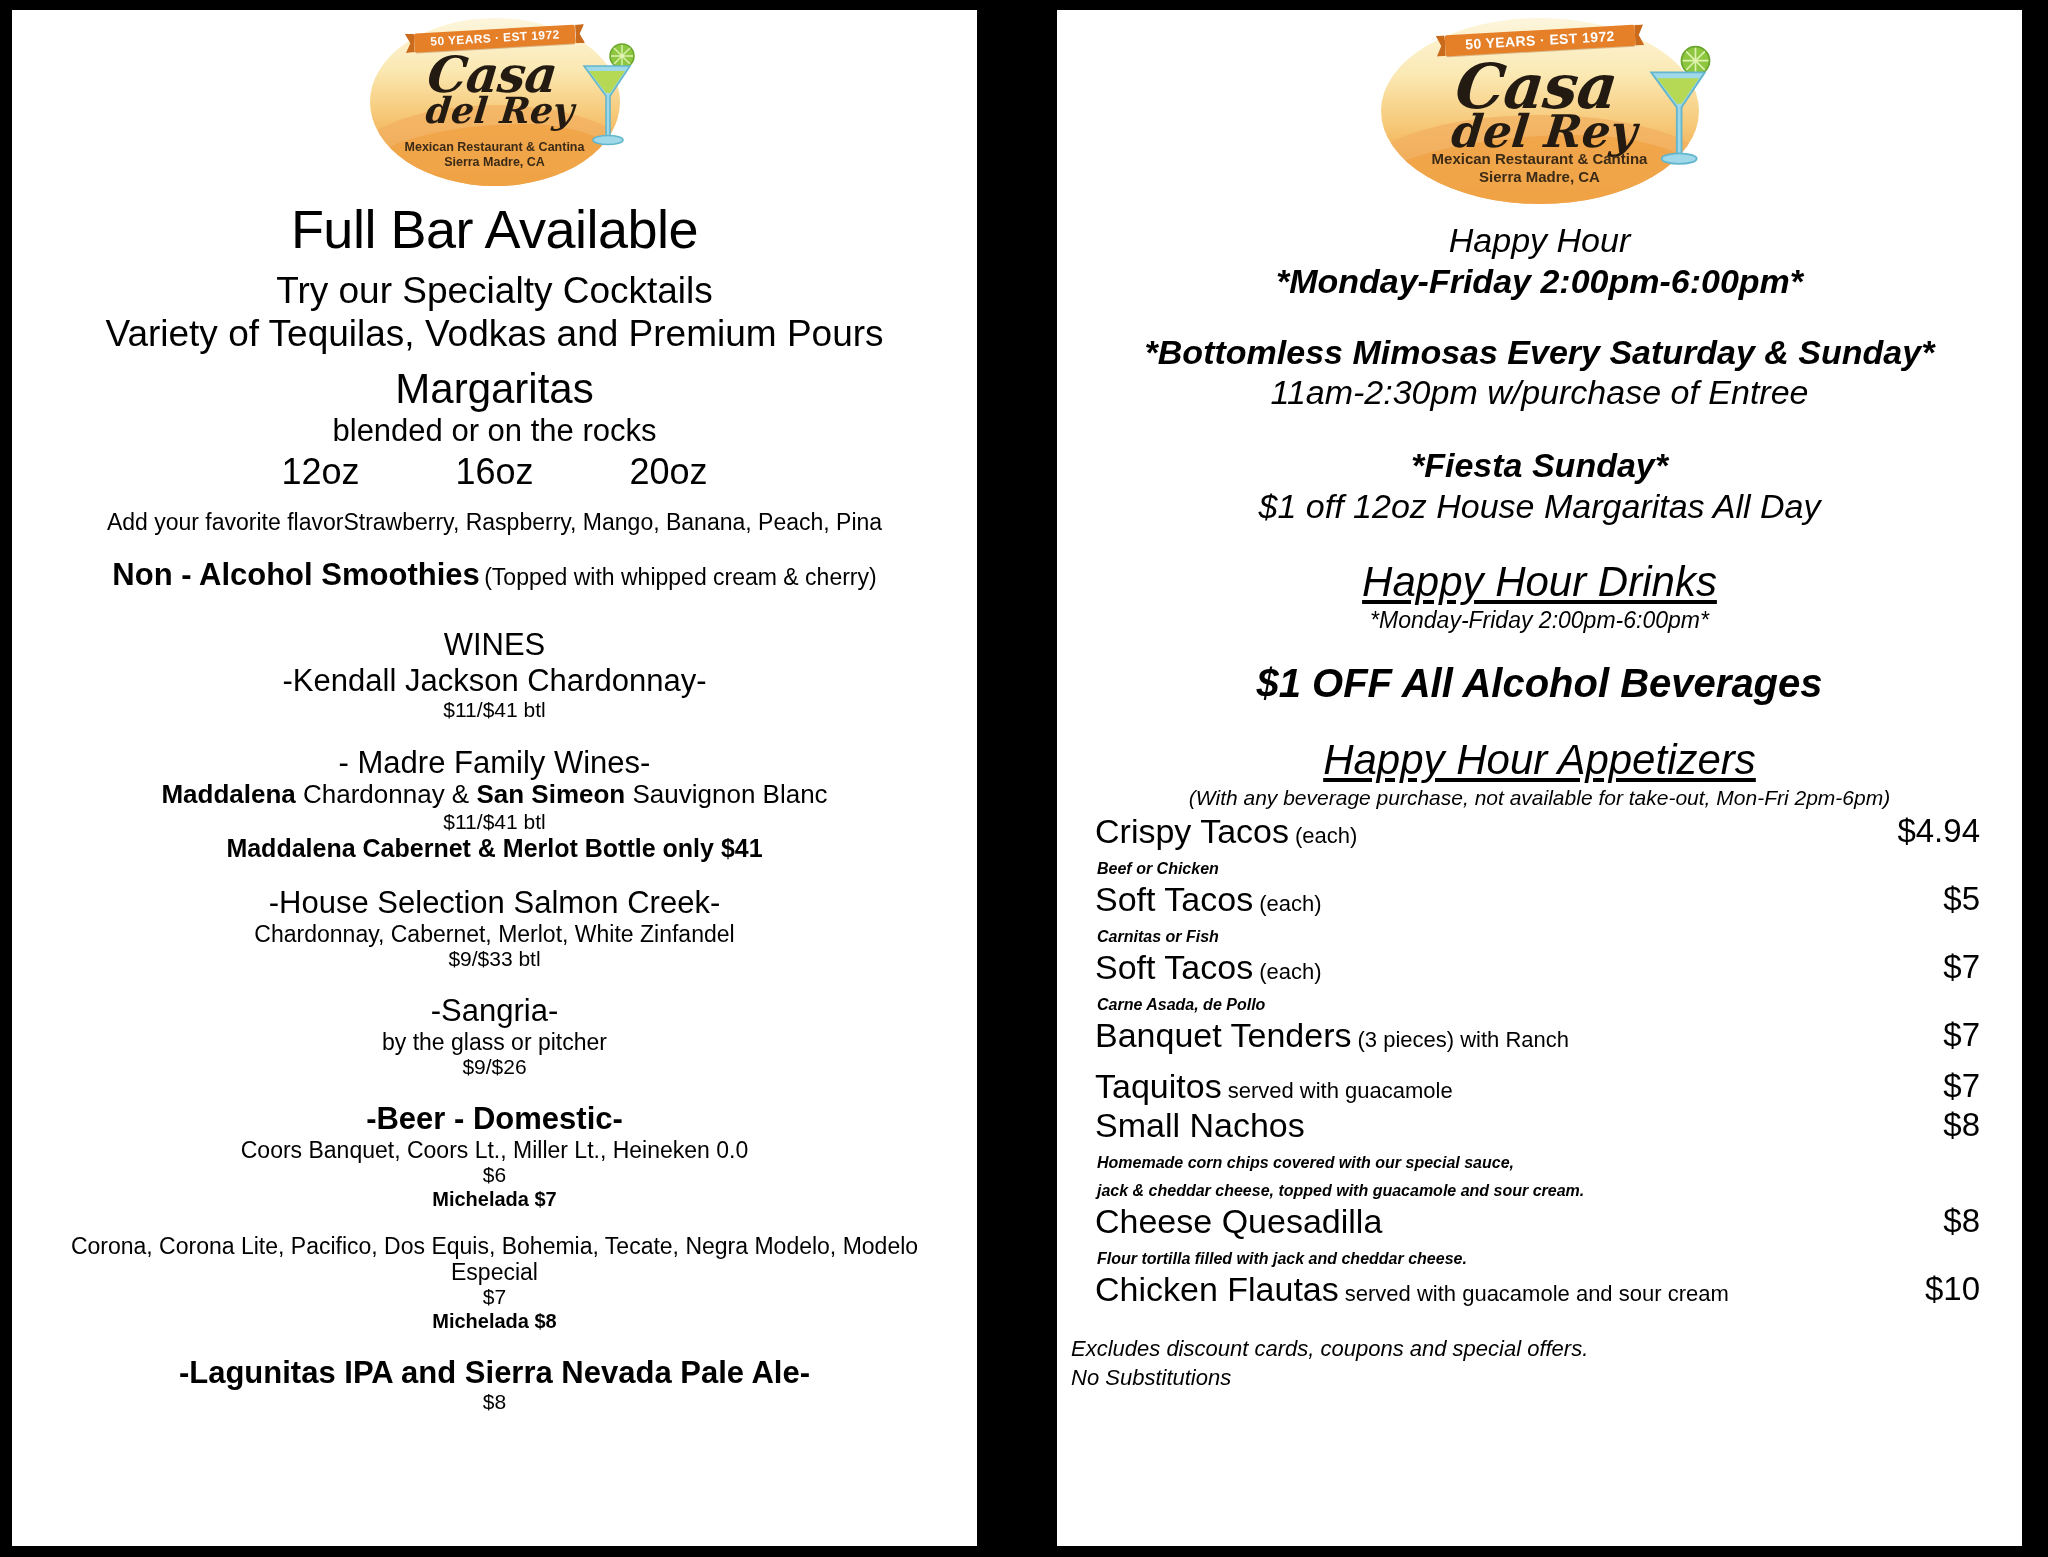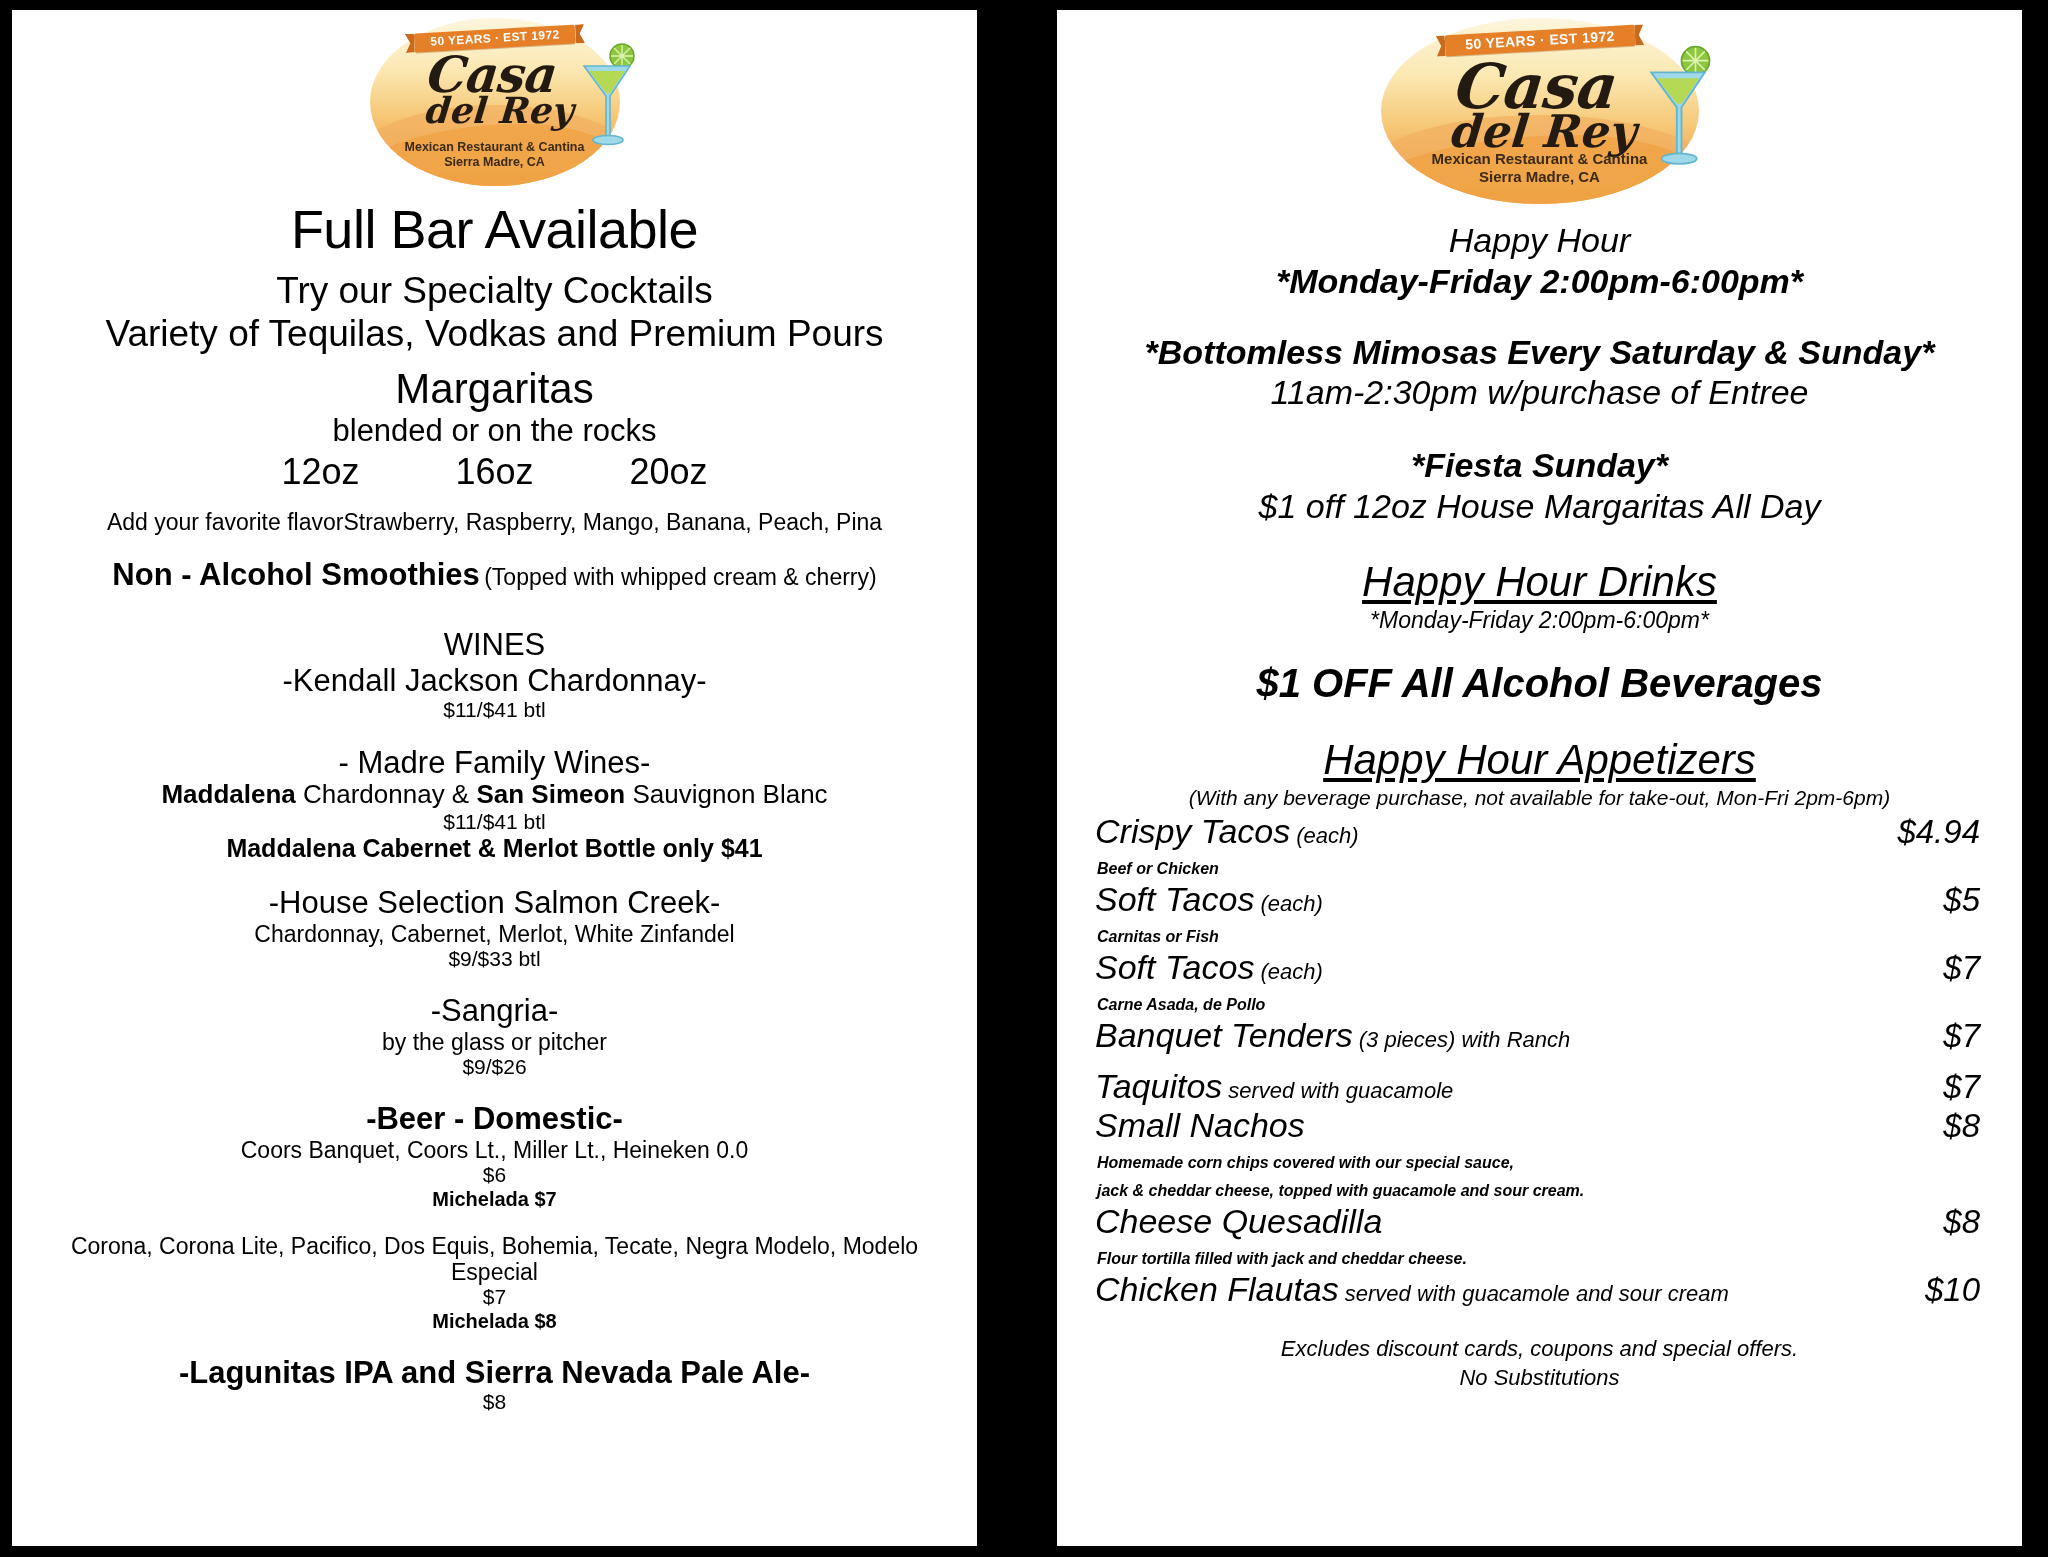--- a/index.html
+++ b/index.html
@@ -116,35 +116,35 @@
        font-family:"Liberation Sans Narrow","Liberation Sans",sans-serif;font-style:italic;}
   .r32{font-size:34px;}
   .r32b{font-size:34px;font-weight:bold;}
   .r40u{font-size:42px;text-decoration:underline;text-underline-offset:4px;}
   .r22{font-size:23px;}
   .r38b{font-size:40px;font-weight:bold;}
   .r20{font-size:21px;}
 
   .menu-list{margin:2px 0 0 0;padding:0 6px 0 24px;}
   .m-row{
-    display:flex;align-items:center;justify-content:space-between;
-    font-family:"Liberation Sans Narrow","Liberation Sans",sans-serif;
-    font-style:italic;color:#000;
+    display:flex;align-items:flex-start;justify-content:space-between;
+    font-family:"Liberation Sans Narrow","Liberation Sans",sans-serif;
+    color:#000;
   }
   .m-name{font-size:34px;white-space:nowrap;}
   .m-qual{font-size:22px;margin-left:6px;}
   .m-price{font-size:33px;white-space:nowrap;padding-right:22px;}
   .m-desc{
     font-family:"Liberation Sans Narrow","Liberation Sans",sans-serif;
     font-style:italic;font-weight:bold;font-size:16px;color:#000;
     line-height:1.25;margin:8px 0 1px 2px;
   }
   .m-left{display:flex;align-items:baseline;min-width:0;}
   .foot{
-    text-align:center;font-family:"Liberation Sans Narrow","Liberation Sans",sans-serif;
+    text-align:left;font-family:"Liberation Sans Narrow","Liberation Sans",sans-serif;
     font-style:italic;font-size:22px;line-height:1.3;margin-top:26px;color:#000;
   }
 </style>
 </head>
 <body>
 
 <div class="board">
 
   <div class="panel panel-left">
 

